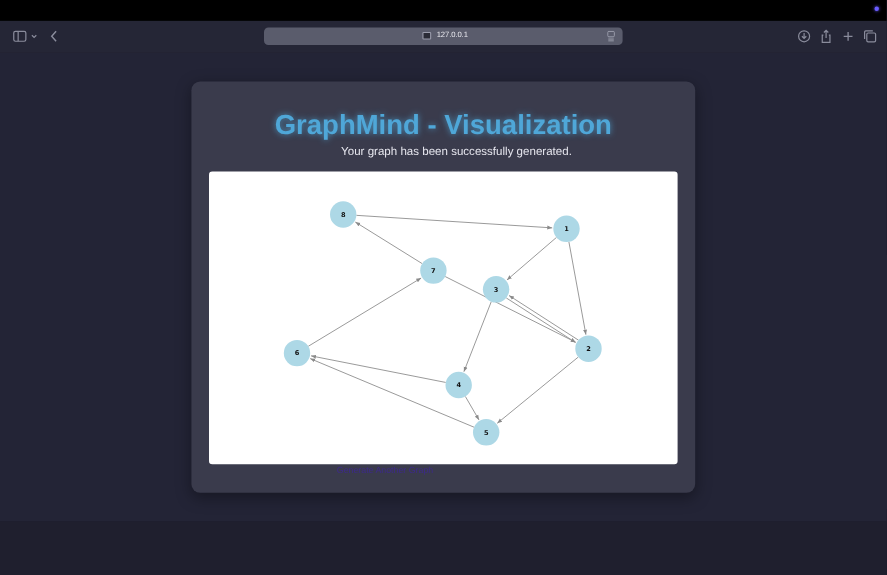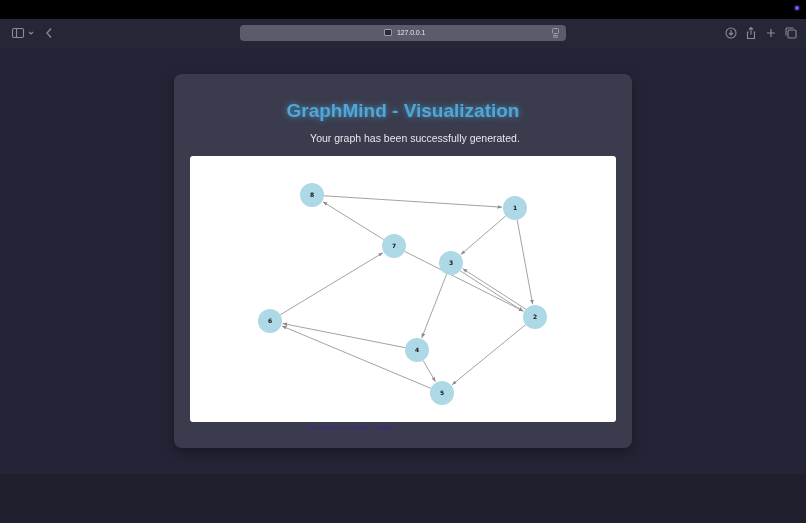--- a/index.html
+++ b/index.html
@@ -8,21 +8,21 @@
   .menubar .dot { position: absolute; right: 7px; top: 6px; width: 4px; height: 4px; border-radius: 50%; background: #6a5cff; box-shadow: 0 0 3px #6a5cff; }
   .toolbar { position: absolute; left: 0; top: 19px; width: 806px; height: 29px; background: #252636; }
   .tb-icon { position: absolute; top: 7px; width: 14px; height: 14px; color: #8a8c9c; }
   .addr { position: absolute; left: 240px; top: 6px; width: 326px; height: 16px; border-radius: 4px; background: #5a5c6c; }
   .addr .site-icon { position: absolute; left: 144px; top: 4px; width: 8px; height: 7px; background: #2a2b36; border: 1px solid #9a9cac; border-radius: 1px; }
   .addr .url { position: absolute; left: 157px; top: 2px; font-size: 7px; line-height: 12px; color: #e8e8ee; letter-spacing: -0.1px; }
   .addr .reader { position: absolute; right: 7px; top: 3px; width: 7px; height: 10px; }
   .page { position: absolute; left: 0; top: 48px; width: 806px; height: 426px; background: #232436; }
   .below { position: absolute; left: 0; top: 474px; width: 806px; height: 49px; background: #1f1f2e; }
   .card { position: absolute; left: 174px; top: 74px; width: 458px; height: 374px; border-radius: 8px; background: #3a3b4c; box-shadow: 0 4px 14px rgba(0,0,0,0.35); }
-  .title { position: absolute; left: 0; top: 100px; width: 806px; text-align: center; font-size: 19px; font-weight: bold; color: #4fa7d8; text-shadow: 0 0 6px rgba(79,167,216,0.8); }
+  .title { position: absolute; left: 0; top: 100px; width: 806px; text-align: center; font-size: 25px; font-weight: bold; color: #4fa7d8; text-shadow: 0 0 6px rgba(79,167,216,0.8); }
   .subtitle { position: absolute; left: 0; top: 132px; width: 806px; text-align: center; font-size: 10.5px; color: #e6e6ee; padding-left: 24px; }
   .graph { position: absolute; left: 190px; top: 156px; width: 426px; height: 266px; background: #fff; border-radius: 3px; overflow: hidden; }
   .graph svg { position: absolute; left: 0; top: 0; }
   .node-label { font-family: "DejaVu Sans", sans-serif; font-size: 6px; font-weight: bold; fill: #111; }
   .link { position: absolute; left: 0; top: 423px; width: 700px; text-align: center; font-size: 8px; color: #3d2a8a; }
 </style>
 </head>
 <body>
 
 <div class="menubar">

